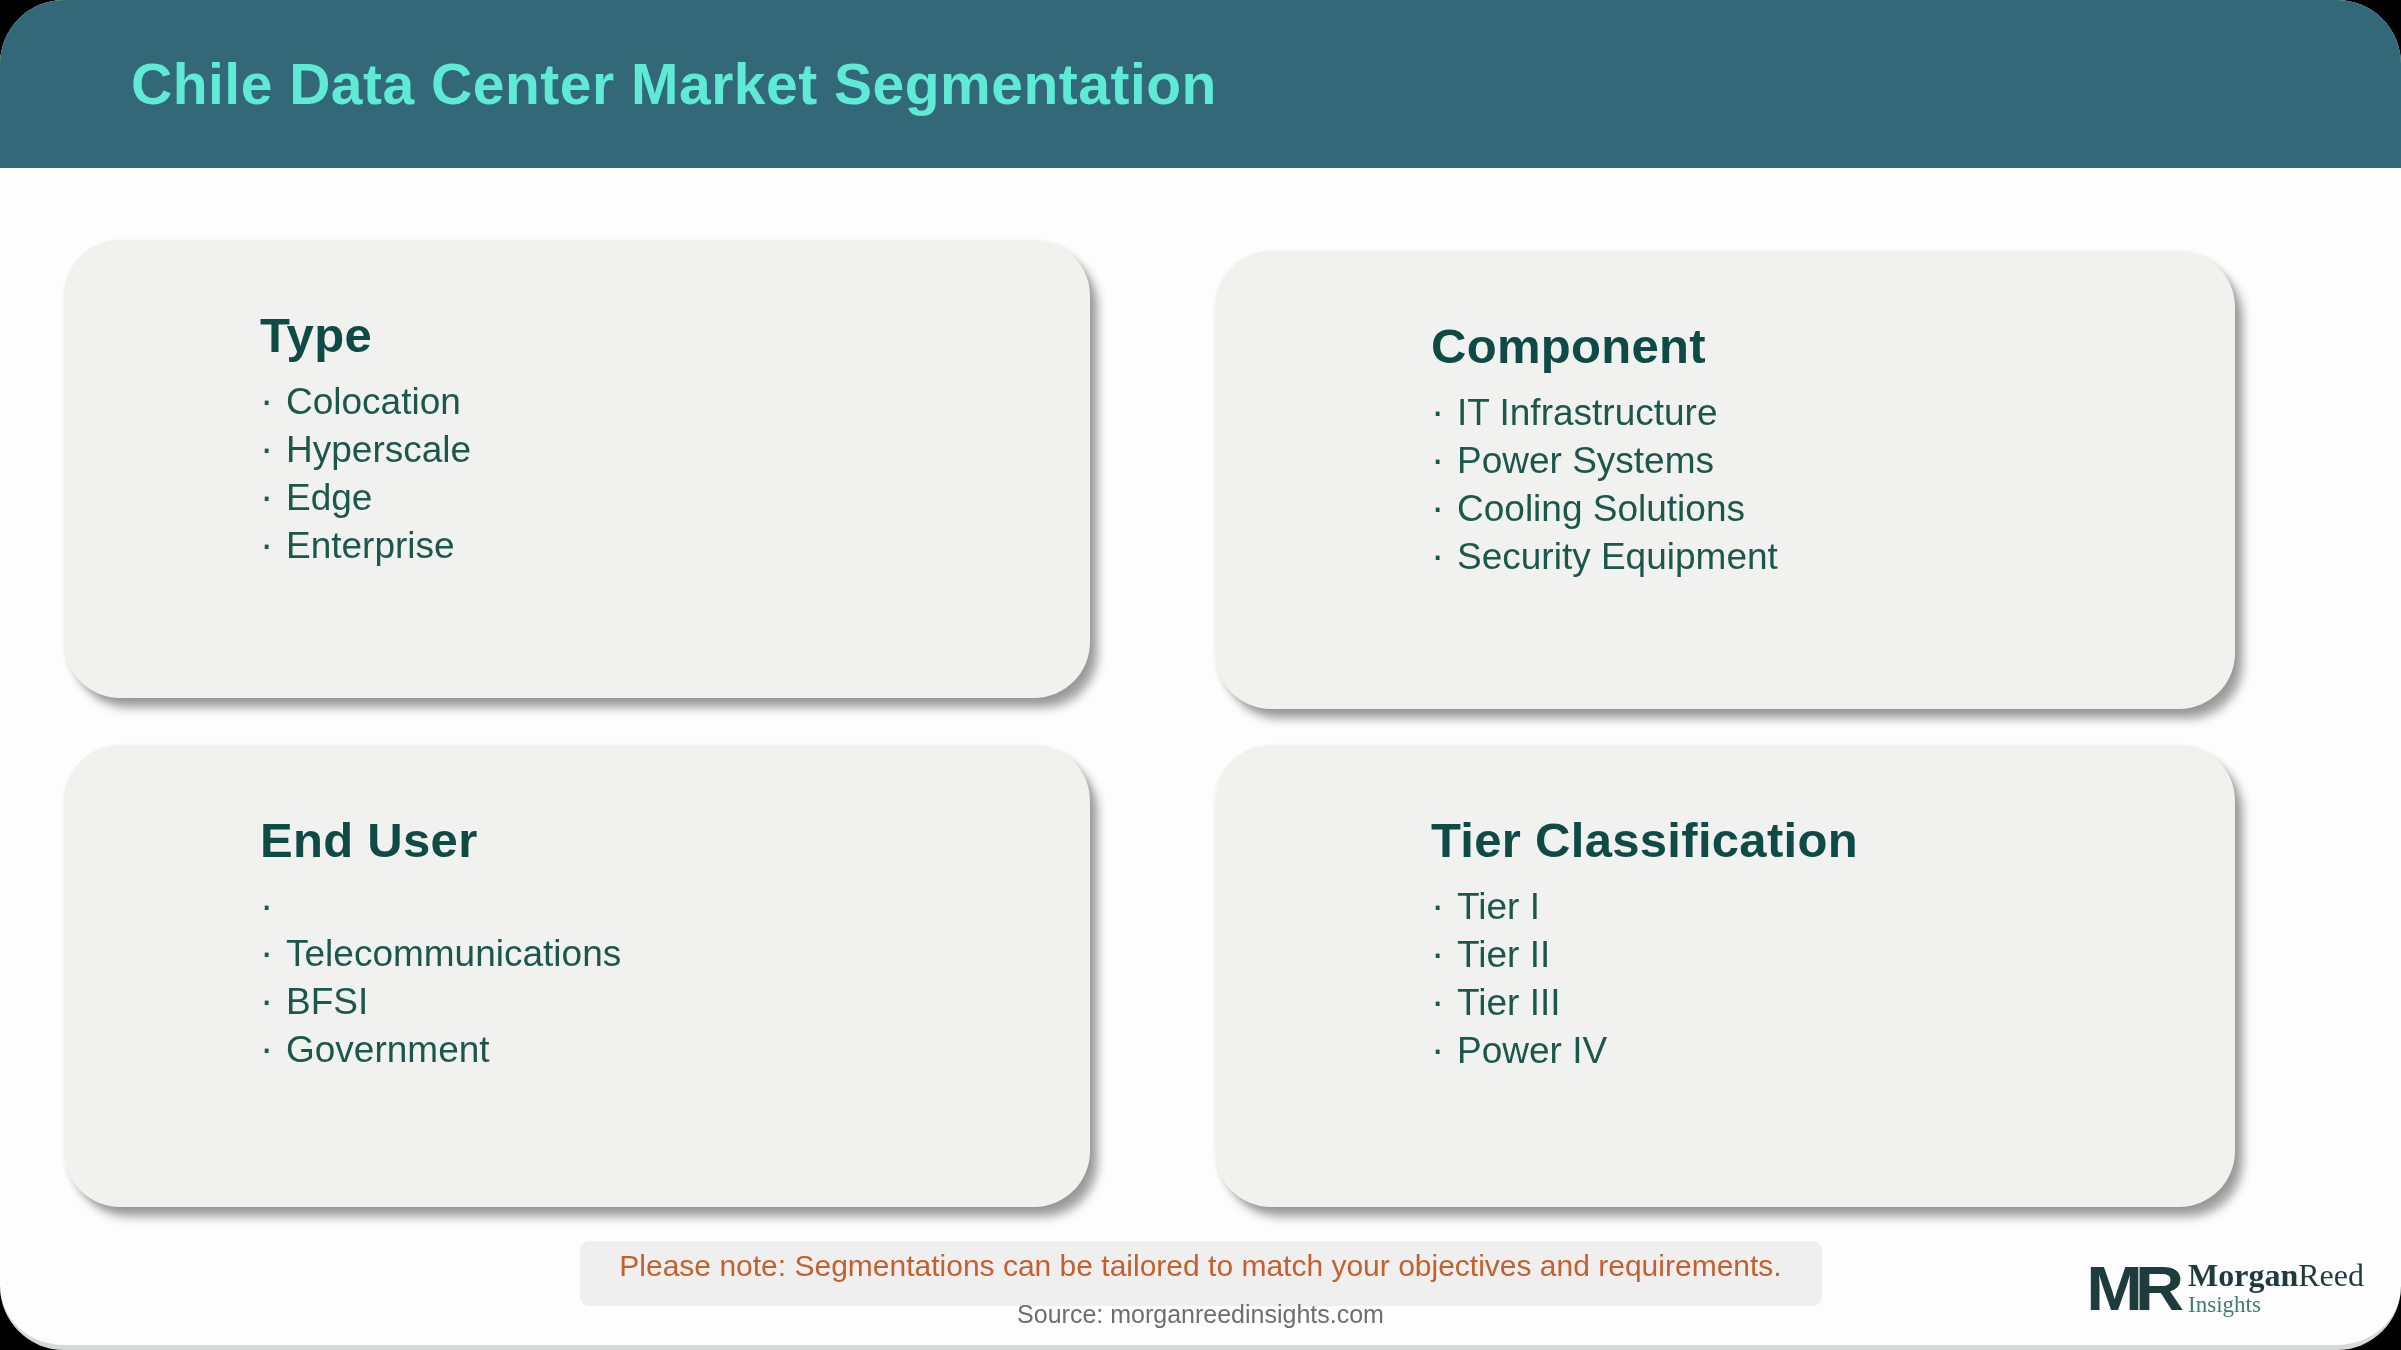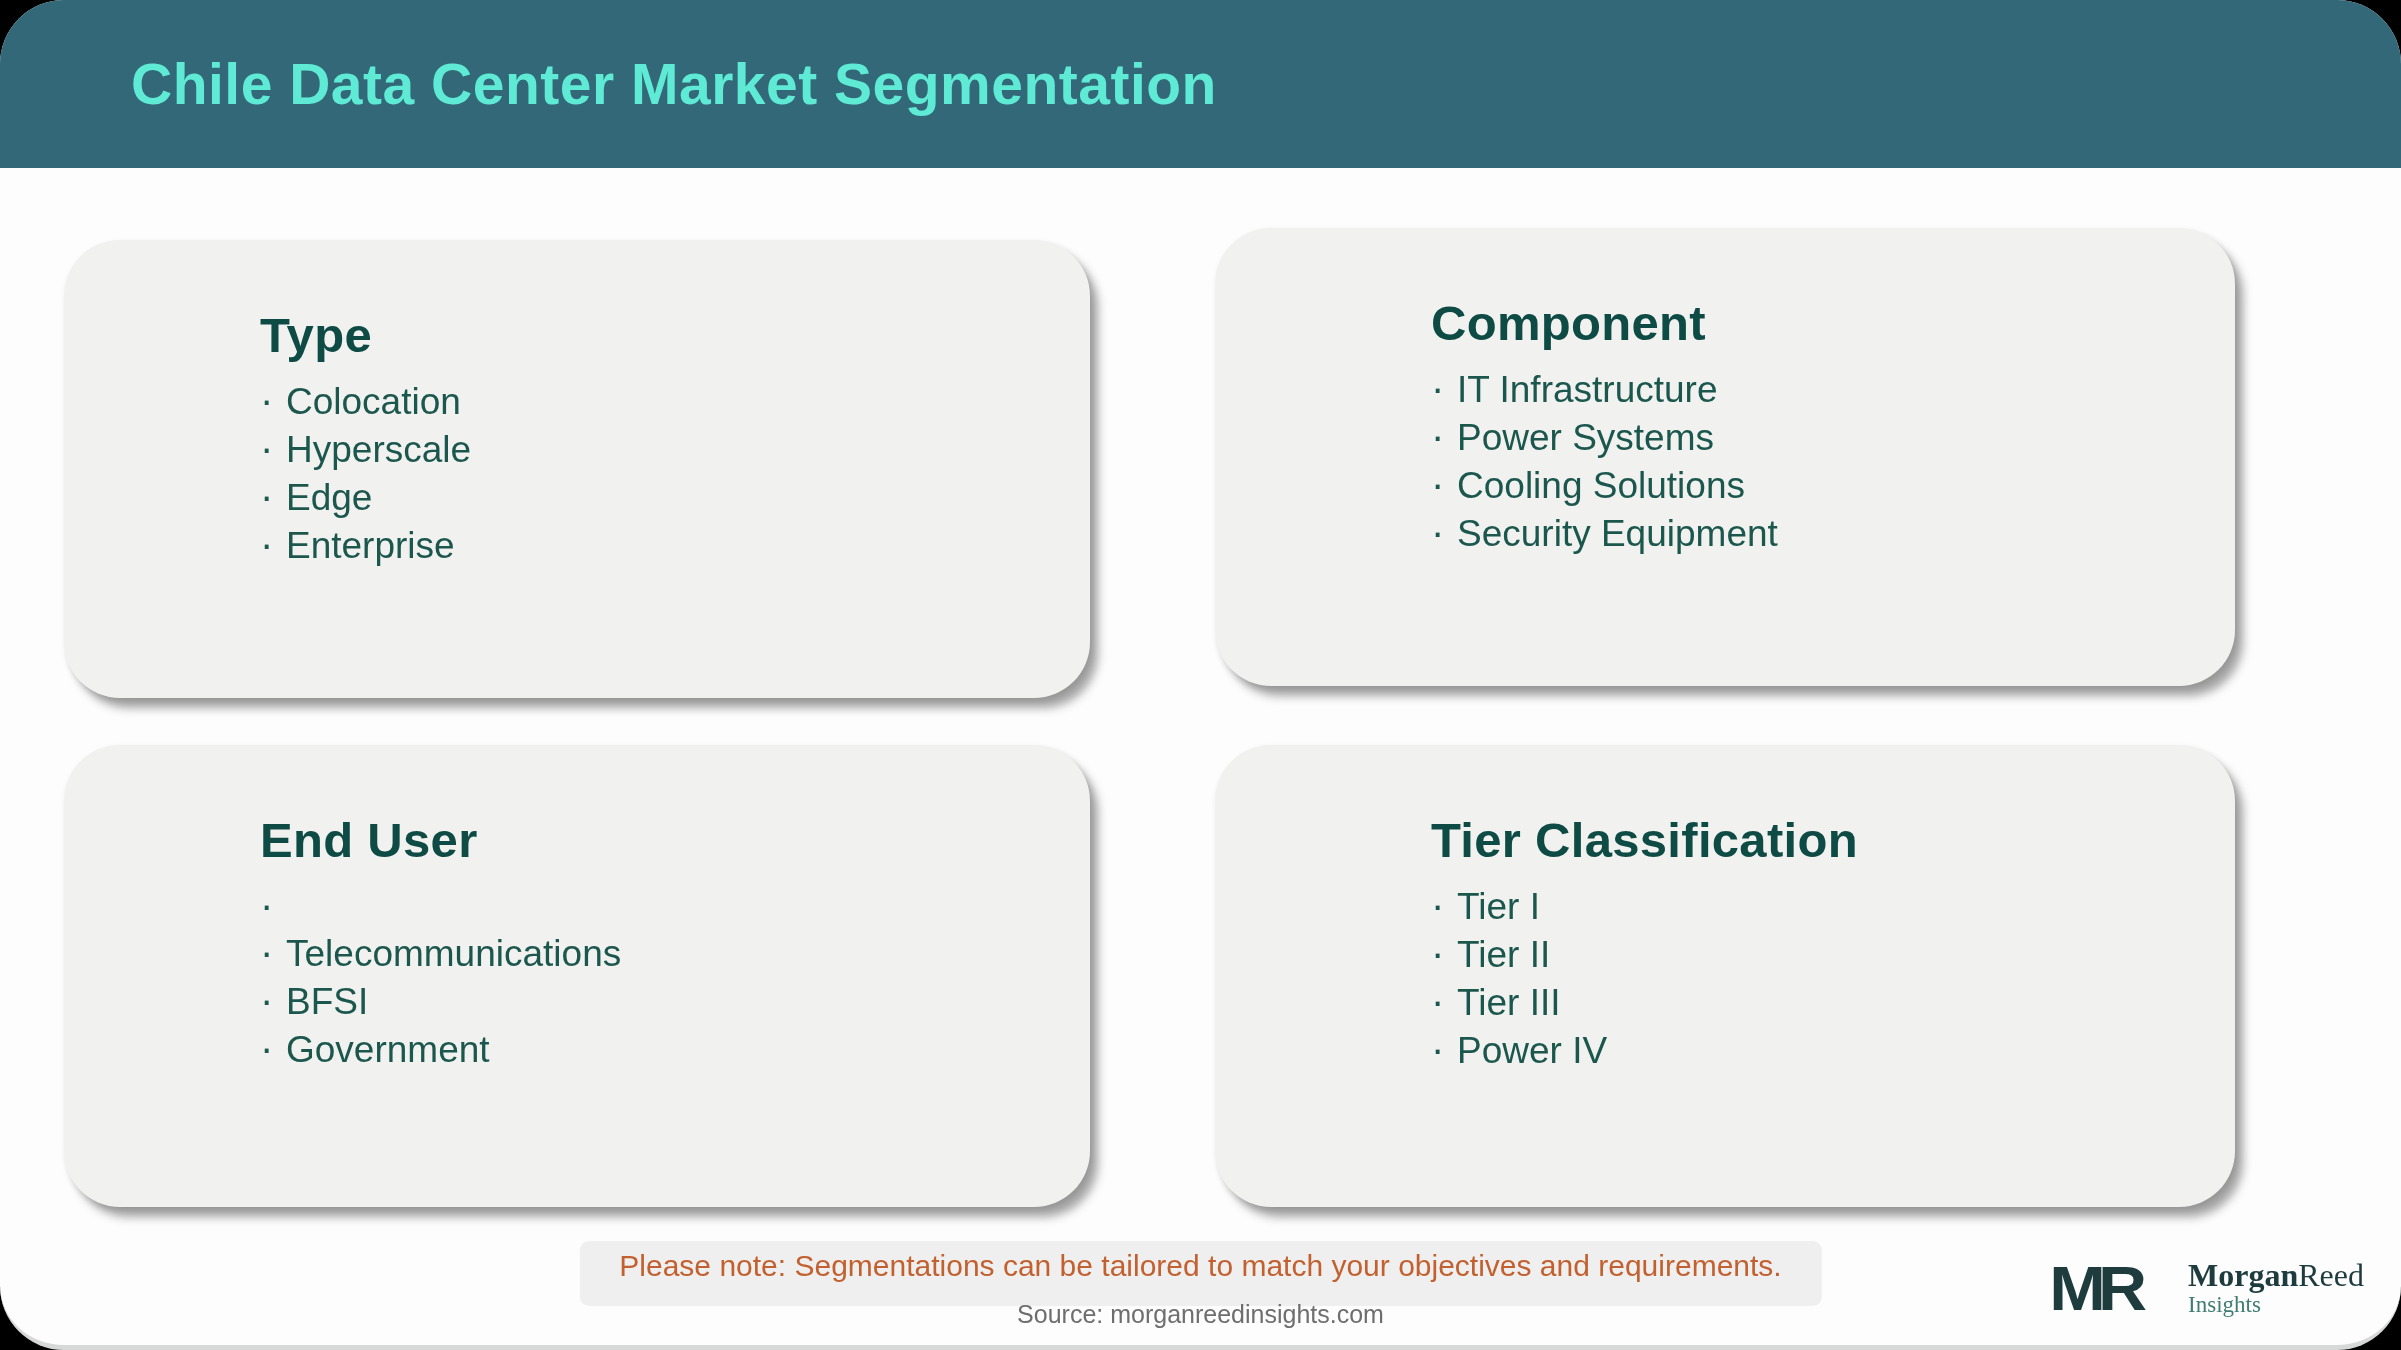--- a/index.html
+++ b/index.html
@@ -52,21 +52,21 @@
     position:absolute;
     background:var(--card_bg);
     border-radius:56px;
     box-shadow:9px 11px 10px -1px rgba(60,60,60,0.45), 2px 3px 6px rgba(0,0,0,0.12);
     padding-top:66px;
     padding-left:196px;
     padding-right:36px;
   }
   .card--r{padding-left:216px;}
   .card.pos0{left:64px;  top:240px; width:1026px; height:458px;}
-  .card.pos1{left:1215px;top:228px; width:1020px; height:458px;}
+  .card.pos1{left:1215px;top:251px; width:1020px; height:458px;}
   .card.pos2{left:64px;  top:745px; width:1026px; height:462px;}
   .card.pos3{left:1215px;top:745px; width:1020px; height:462px;}
   .card h2{
     font-size:49px;
     font-weight:700;
     color:var(--heading_text);
     letter-spacing:0.3px;
     margin:0 0 12px 0;
     line-height:1.2;
   }
@@ -119,21 +119,20 @@
     font-size:68px;
     font-weight:900;
     letter-spacing:-8px;
     line-height:1;
     color:var(--logo_dark);
     transform:scaleY(0.92);
   }
   .logo-text{
     font-family:"Liberation Serif", serif;
     line-height:1.05;
-    margin-left:37px;
   }
   .logo-name{
     font-size:32px;
     color:var(--logo_dark);
     white-space:nowrap;
   }
   .logo-name .b{font-weight:700;}
   .logo-sub{
     font-size:23px;
     color:var(--logo_teal);

